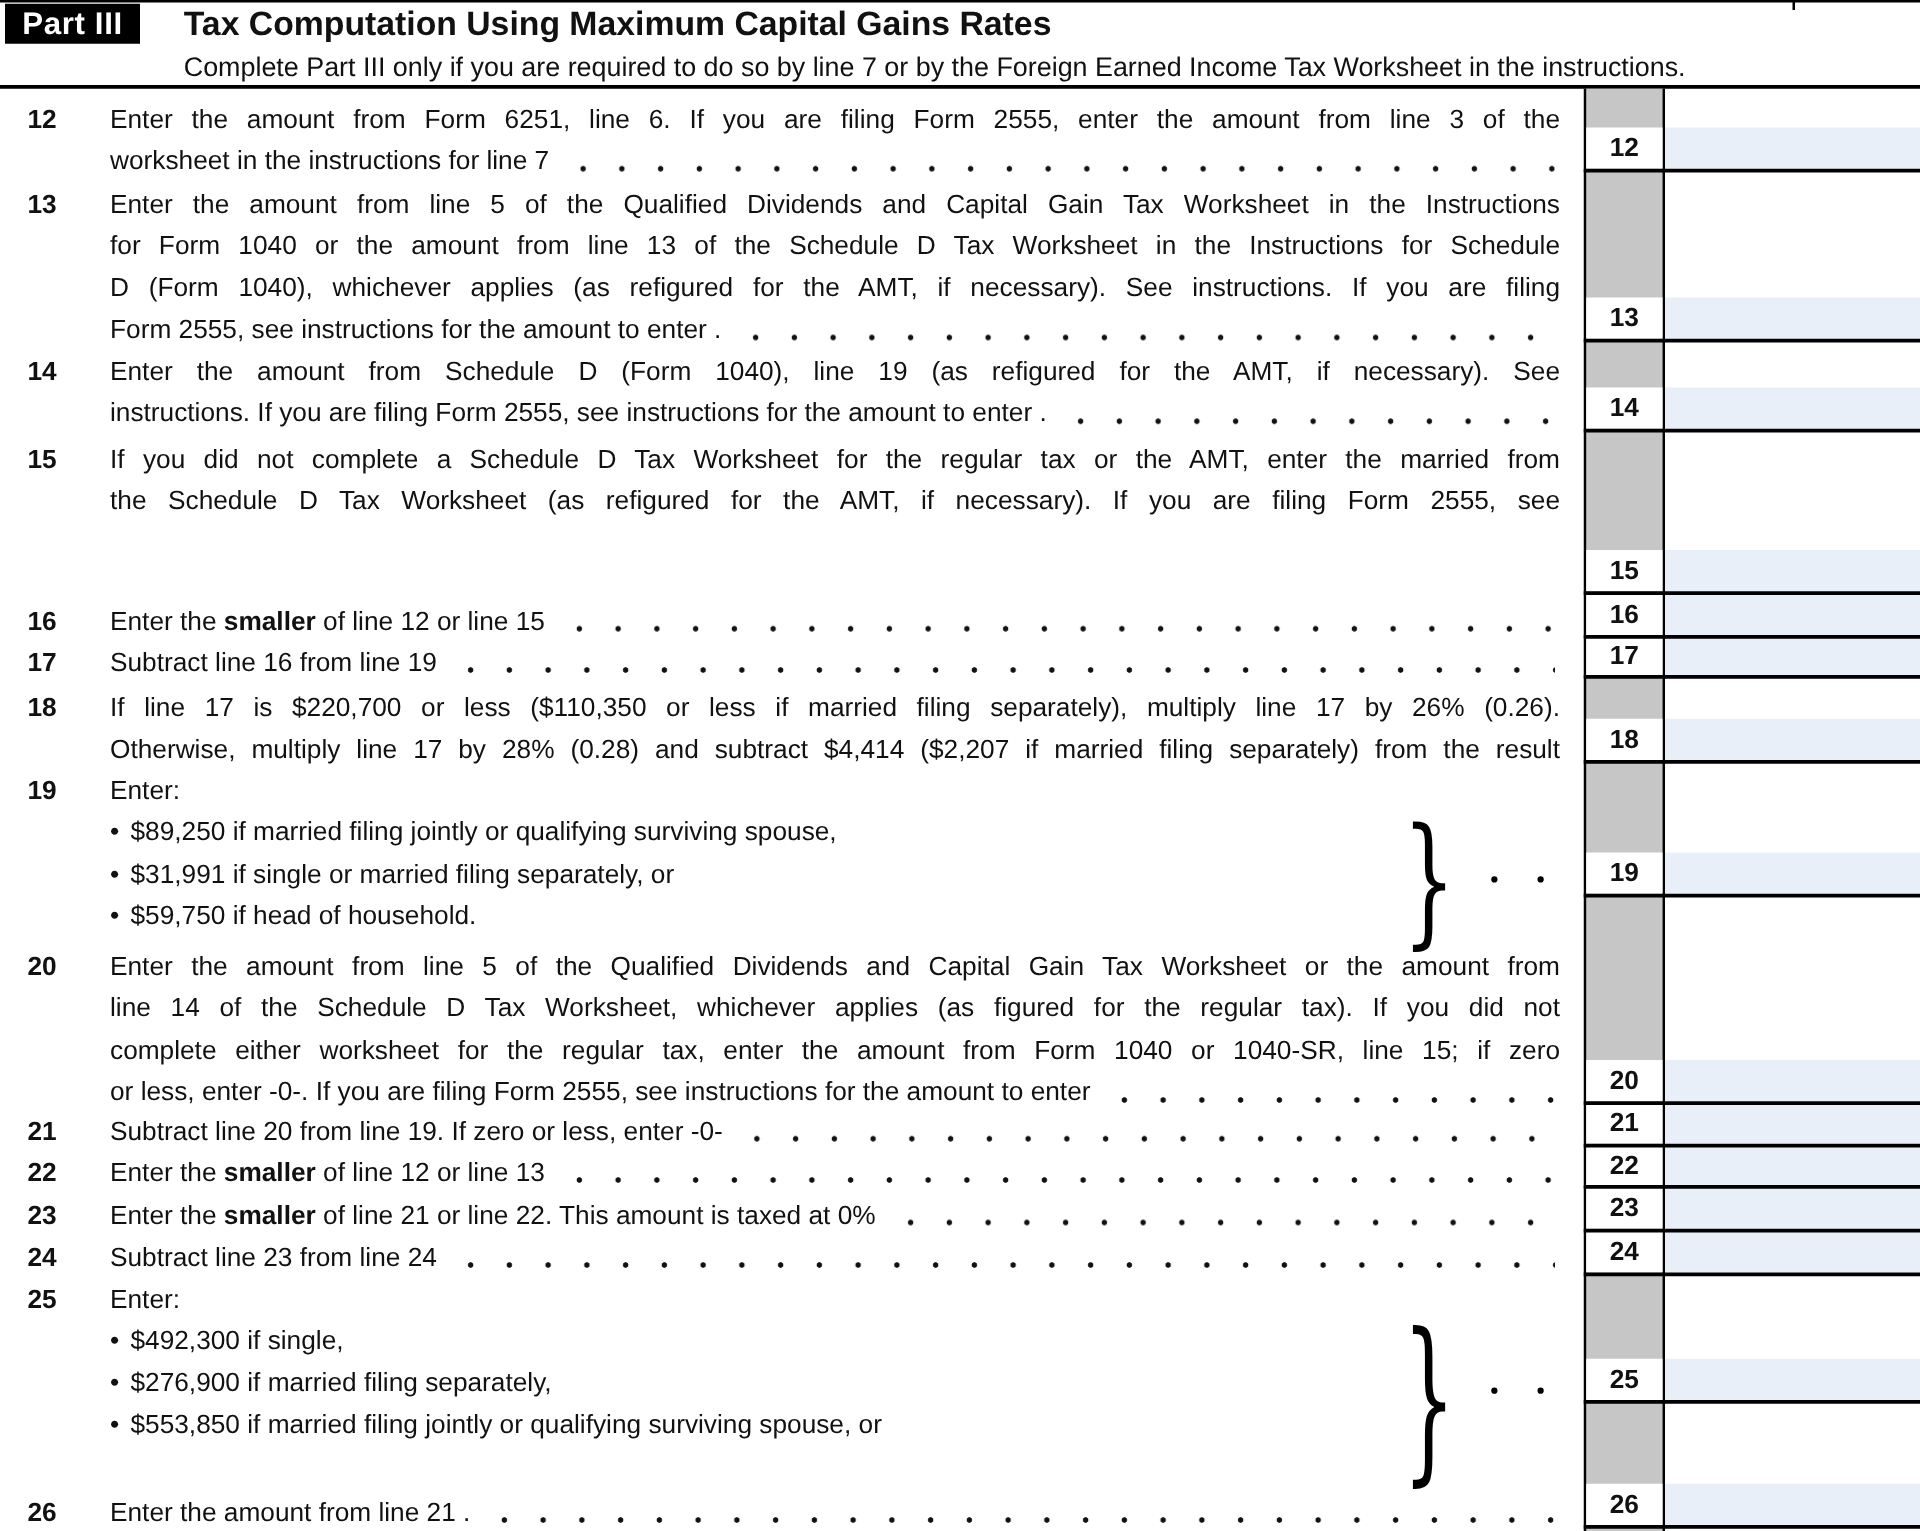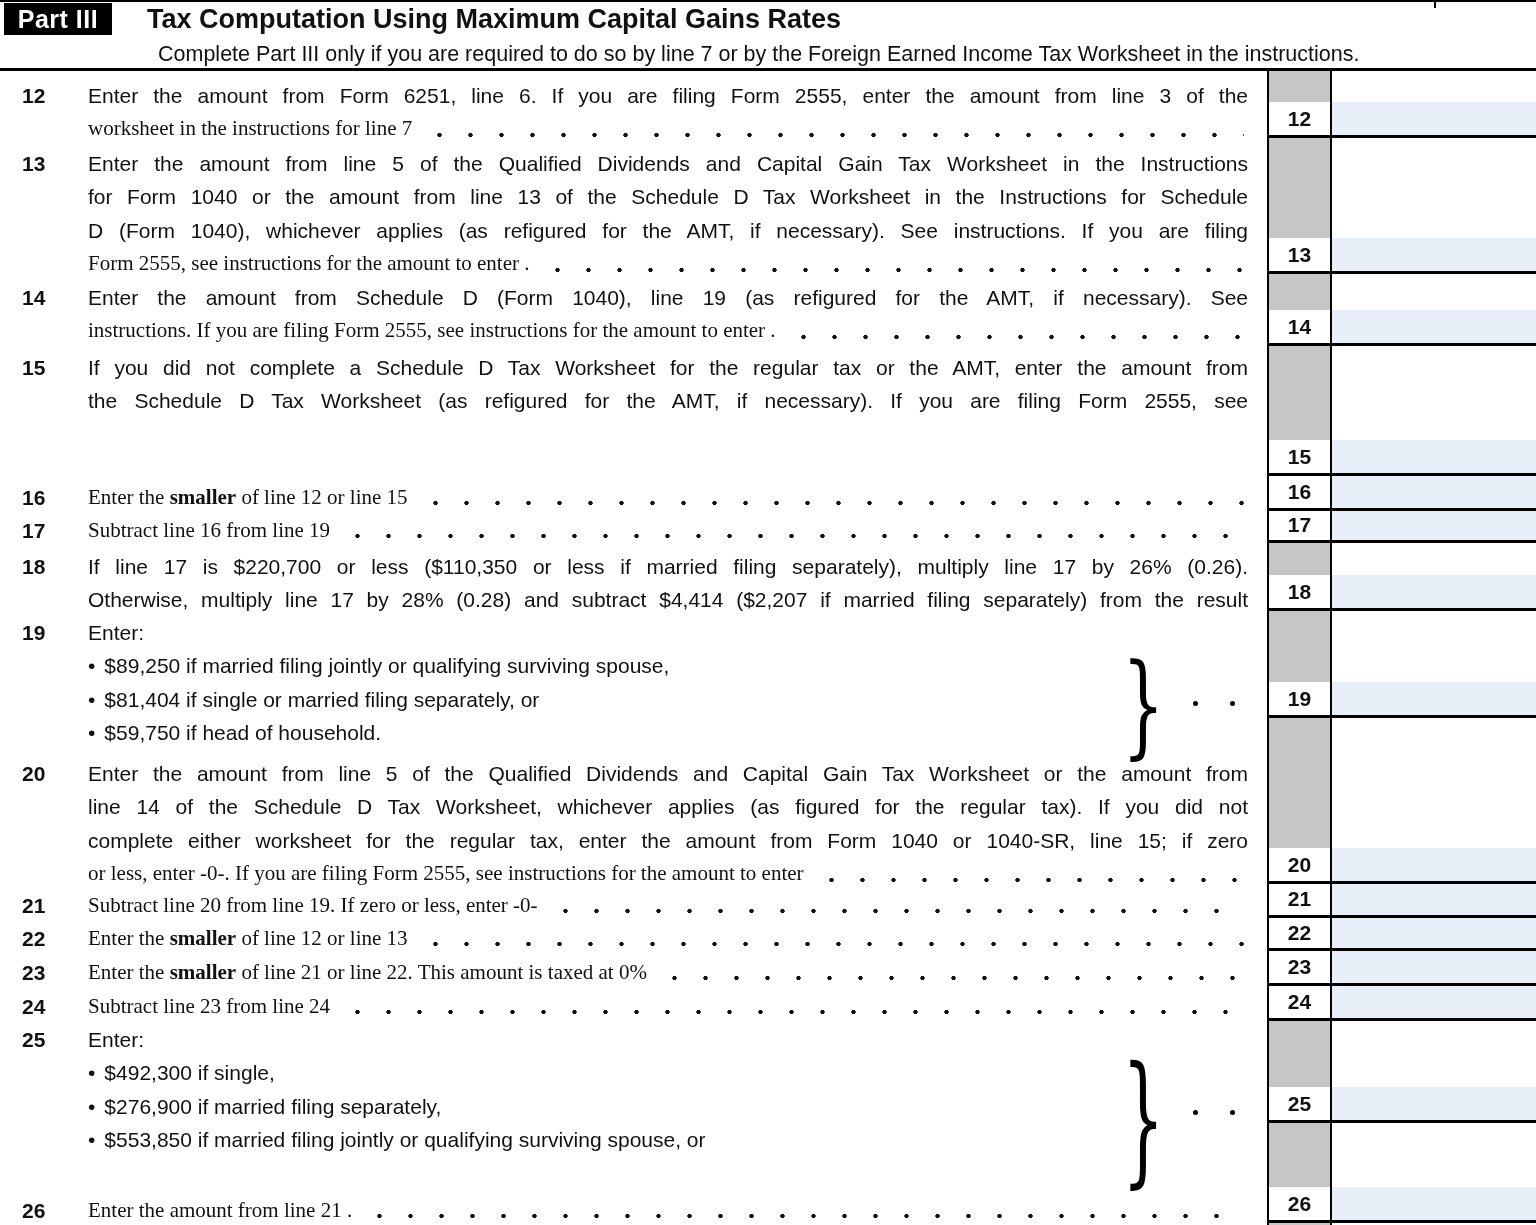--- a/index.html
+++ b/index.html
@@ -13,42 +13,42 @@
 
   
   #top-rule { left:0; top:0; width:1536px; height:2px; background:#000; }
   #top-tick { left:1434px; top:0; width:2px; height:8px; background:#000; }
   #part-box {
     left:4px; top:3px; width:108px; height:32px; background:#000;
     color:#fff; font-weight:bold; font-size:25px; line-height:32px;
     text-align:center; letter-spacing:0.5px;
   }
   #title { left:147px; top:3px; font-size:27px; font-weight:bold; line-height:32px; }
-  #subtitle { left:158px; top:40px; font-size:21.5px; line-height:28px; }
+  #subtitle { left:147px; top:40px; font-size:21.5px; line-height:28px; }
   #header-rule { left:0; top:68px; width:1536px; height:3px; background:#000; }
 
   
   #shade-strip { left:1269px; top:71px; width:61px; height:1154px; background:#c6c6c6; }
   #vline-left { left:1267px; top:71px; width:2px; height:1154px; background:#000; }
   #vline-mid  { left:1330px; top:71px; width:2px; height:1154px; background:#000; }
   .num-cell {
     left:1269px; width:61px; background:#fff;
     font-weight:bold; font-size:21px; text-align:center;
     display:flex; align-items:center; justify-content:center;
   }
   .amt-field { left:1332px; width:204px; background:#e9eff9; }
   .sep { left:1267px; width:269px; height:2.5px; background:#000; }
 
   
   .item { position:absolute; left:0; width:1250px; }
   .item-no { position:absolute; left:22px; top:0; width:46px; font-weight:bold; font-size:21px; line-height:33.4px; }
   .item-text { position:absolute; left:88px; top:0; width:1160px; font-size:21px; line-height:33.4px; }
   .txt-row { height:33.4px; white-space:nowrap; }
   .txt-row.justify { white-space:normal; text-align:justify; text-align-last:justify; }
-  .txt-row.flexrow { display:flex;font-family:Liberation Serif, serif; }
+  .txt-row.flexrow { display:flex; }
   .bullet { margin-right:9px; }
   .leader {
     flex:1; margin-left:12px; margin-right:4px;
     background-image:radial-gradient(circle, #111 1.9px, transparent 2.5px);
     background-size:31px 8px; background-repeat:repeat-x;
     background-position:left bottom 7px;
   }
 
   
   .brace { font-family:"DejaVu Serif",serif; font-size:58px; color:#000; display:block; }
@@ -153,21 +153,21 @@
         <div class="txt-row justify"><span>Enter the amount from Schedule D (Form 1040), line 19 (as refigured for the AMT, if necessary). See</span></div>
         <div class="txt-row flexrow">
           <span><span>instructions. If you are filing Form 2555, see instructions for the amount to enter .</span></span>
           <span class="leader"></span>
         </div>
       </div>
     </div>
   <div class="item" style="top:351px">
       <div class="item-no">15</div>
       <div class="item-text">
-        <div class="txt-row justify"><span>If you did not complete a Schedule D Tax Worksheet for the regular tax or the AMT, enter the amount from</span></div>
+        <div class="txt-row justify"><span>If you did not complete a Schedule D Tax Worksheet for the regular tax or the AMT, enter the married from</span></div>
         <div class="txt-row justify"><span>the Schedule D Tax Worksheet (as refigured for the AMT, if necessary). If you are filing Form 2555, see</span></div>
       </div>
     </div>
   <div class="item" style="top:481px">
       <div class="item-no">16</div>
       <div class="item-text">
         <div class="txt-row flexrow">
           <span><span>Enter the </span><span style="font-weight: bold;">smaller</span><span> of line 12 or line 15</span></span>
           <span class="leader"></span>
         </div>
@@ -187,21 +187,21 @@
       <div class="item-text">
         <div class="txt-row justify"><span>If line 17 is $220,700 or less ($110,350 or less if married filing separately), multiply line 17 by 26% (0.26).</span></div>
         <div class="txt-row justify"><span>Otherwise, multiply line 17 by 28% (0.28) and subtract $4,414 ($2,207 if married filing separately) from the result</span></div>
       </div>
     </div>
   <div class="item" style="top:616px">
       <div class="item-no">19</div>
       <div class="item-text">
         <div class="txt-row"><span>Enter:</span></div>
         <div class="txt-row"><span class="bullet">•</span><span>$89,250 if married filing jointly or qualifying surviving spouse,</span></div>
-        <div class="txt-row"><span class="bullet">•</span><span>$81,404 if single or married filing separately, or</span></div>
+        <div class="txt-row"><span class="bullet">•</span><span>$31,991 if single or married filing separately, or</span></div>
         <div class="txt-row"><span class="bullet">•</span><span>$59,750 if head of household.</span></div>
       </div>
     </div>
   <div class="item" style="top:757px">
       <div class="item-no">20</div>
       <div class="item-text">
         <div class="txt-row justify"><span>Enter the amount from line 5 of the Qualified Dividends and Capital Gain Tax Worksheet or the amount from</span></div>
         <div class="txt-row justify"><span>line 14 of the Schedule D Tax Worksheet, whichever applies (as figured for the regular tax). If you did not</span></div>
         <div class="txt-row justify"><span>complete either worksheet for the regular tax, enter the amount from Form 1040 or 1040-SR, line 15; if zero</span></div>
         <div class="txt-row flexrow">

